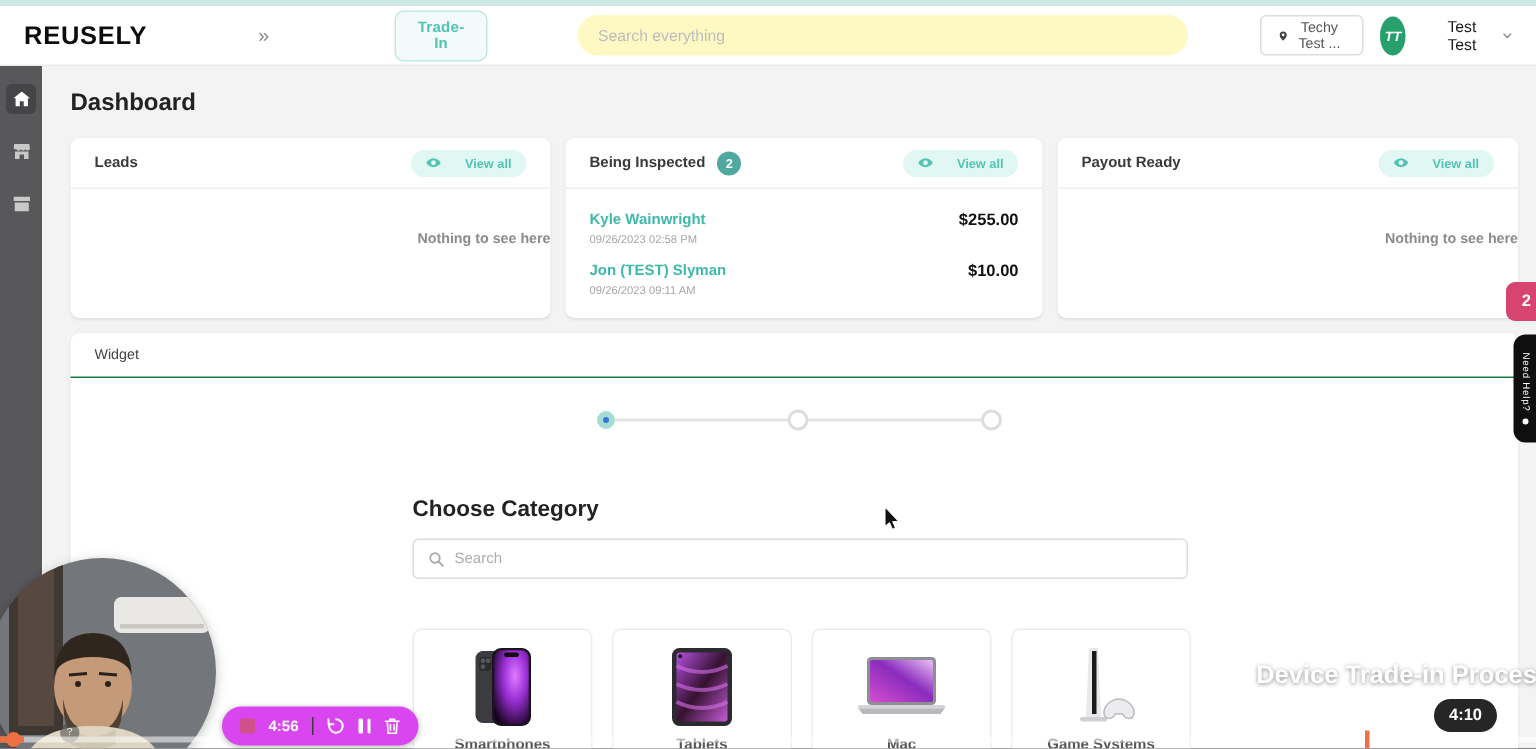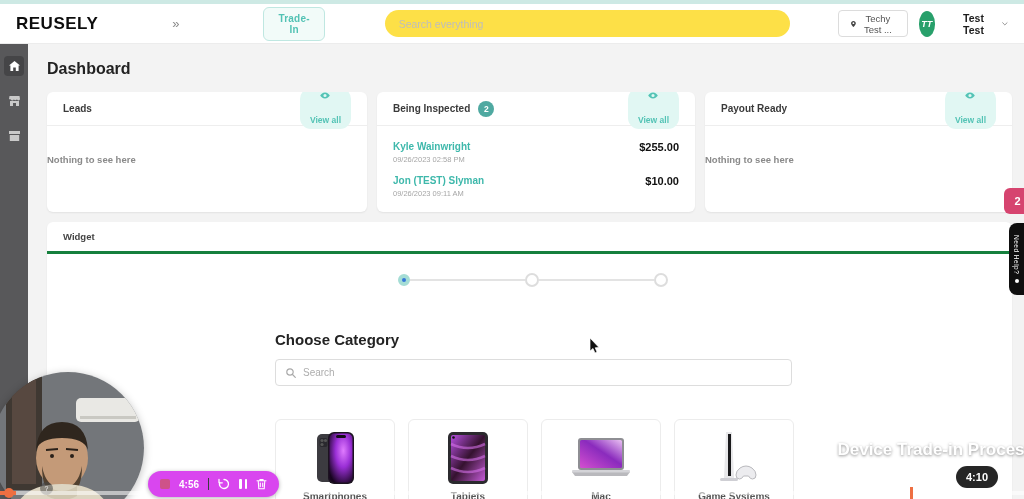--- a/index.html
+++ b/index.html
@@ -14,35 +14,35 @@
     position:absolute; left:0; top:4px; right:0; height:40px; background:#fff;
     display:flex; align-items:center; padding:0 16px; border-bottom:1px solid #ececec; z-index:5;gap:48px;
   }
   .logo { font-size:17px; font-weight:800; letter-spacing:.5px; color:#0d0d0d; }
   .collapse { margin-left:26px; color:#8a8a8a; font-size:13px; cursor:default; }
   .trade-in {
     margin-left:36px; padding:5px 14px; border:1px solid #bfe7e1; background:#f2fbf9;
     color:#52c2b4; border-radius:6px; font-size:10px; font-weight:700; letter-spacing:.2px;
   }
   .search-bar {
-    margin-left:12px; width:538px; height:27px; background:#fde047; border:none;
+    margin-left:12px; width:538px; height:27px; background:#fef9c3; border:none;
     border-radius:14px; padding:0 14px; font-size:10.5px; color:#777; outline:none;
     font-family:"Liberation Sans", sans-serif;
   }
   .search-bar::placeholder { color:#bdbdbd; }
   .header-right { margin-left:auto; display:flex; align-items:center; gap:11px; }
   .location-btn {
     height:27px; border:1px solid #dcdcdc; border-radius:4px; background:#fff;
     padding:0 12px; font-size:9.5px; color:#555; display:flex; align-items:center; gap:5px;
   }
   .avatar {
     width:26px; height:26px; border-radius:50%; background:#28a06b; color:#fff;
     font-size:9px; font-weight:700; display:flex; align-items:center; justify-content:center;font-style:italic;
   }
-  .username { font-size:10.5px; font-weight:700; color:#1c1c1c;margin-left:17px; }
+  .username { font-size:10.5px; font-weight:400; color:#1c1c1c;margin-left:17px; }
   
   .sidebar {
     position:absolute; left:0; top:44px; bottom:0; width:28px; background:#58585a;
     display:flex; flex-direction:column; align-items:center; padding-top:12px; gap:15px; z-index:4;
   }
   .side-item { width:20px; height:20px; border-radius:4px; display:flex; align-items:center; justify-content:center; color:#c9c9c9; }
   .side-item.active { background:#454547; color:#fff; }
   
   .page-title { position:absolute; left:47px; top:60px; font-size:16px; font-weight:800; color:#222; }
   .cards-row { position:absolute; left:47px; top:92px; width:965px; display:flex; gap:10px; }
@@ -51,35 +51,35 @@
   .card.inspected { width:318px; }
   .card.payout { flex:1; }
   .card-header { display:flex; align-items:center; padding:8px 16px; height:33px;justify-content:space-between; }
   .card-title { font-size:10px; font-weight:700; color:#3a3a3a; }
   .count-badge {
     margin-left:8px; width:16px; height:16px; border-radius:50%; background:#4fa9a1;
     color:#fff; font-size:8.5px; font-weight:700; display:flex; align-items:center; justify-content:center;
   }
   .view-all {
     margin-left:auto; display:flex; align-items:center; gap:16px; background:#e1f7f3;
-    color:#53c3b5; border:none; border-radius:11px; padding:4px 10px; font-size:8.5px; font-weight:600;flex-direction:column;
+    color:#53c3b5; border:none; border-radius:11px; padding:4px 10px; font-size:8.5px; font-weight:600;
   }
   .card-divider { border-top:1px solid #eee; }
-  .empty-text { text-align:left; color:#8a8a8a; font-size:9.5px; font-weight:700; padding-top:28px; }
+  .empty-text { text-align:right; color:#8a8a8a; font-size:9.5px; font-weight:700; padding-top:28px; }
   .entries { padding:4px 16px; }
   .entry { display:flex; justify-content:space-between; align-items:flex-start; margin-top:11px; }
   .entry-name { font-size:10px; font-weight:700; color:#3eb8ab; }
   .entry-date { font-size:7.5px; color:#a6a6a6; margin-top:3px; }
   .entry-amount { font-size:11px; font-weight:800; color:#111; }
   
   .widget {
     position:absolute; left:47px; top:222px; width:965px; height:300px;
     background:#fff; border-radius:6px; box-shadow:0 1px 2px rgba(0,0,0,.07); z-index:1;
   }
-  .widget-header { padding:9px 16px; font-size:9.5px; font-weight:700; color:#444; border-bottom:3px solid #15803d; }
+  .widget-header { padding:9px 16px; font-size:9.5px; font-weight:400; color:#444; border-bottom:1px solid #15803d; }
   .stepper { position:absolute; left:398px; top:273px; width:270px; display:flex; align-items:center; z-index:2; }
   .step { width:14px; height:14px; border:2px solid #ddd; border-radius:50%; background:#fff; flex:none; }
   .step.active { width:12px; height:12px; border:4px solid #a5ddd5; background:#3577d8; }
   .step-line { flex:1; height:2px; background:#e3e3e3; }
   .choose-heading { position:absolute; left:275px; top:331px; font-size:15px; font-weight:800; color:#232323; z-index:2; }
   .cat-search {
     position:absolute; left:275px; top:359px; width:517px; height:27px; background:#fff;
     border:1px solid #ddd; border-radius:4px; display:flex; align-items:center; gap:7px; padding:0 10px; z-index:2;
   }
   .cat-search input { border:none; outline:none; flex:1; font-size:10px; color:#666; font-family:"Liberation Sans", sans-serif; }

